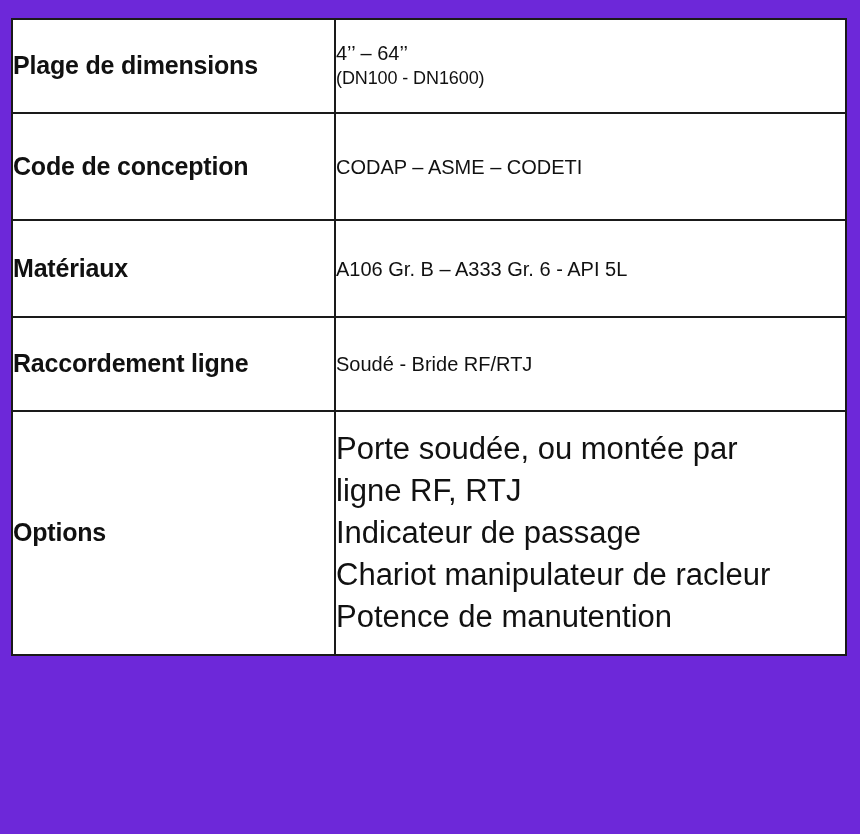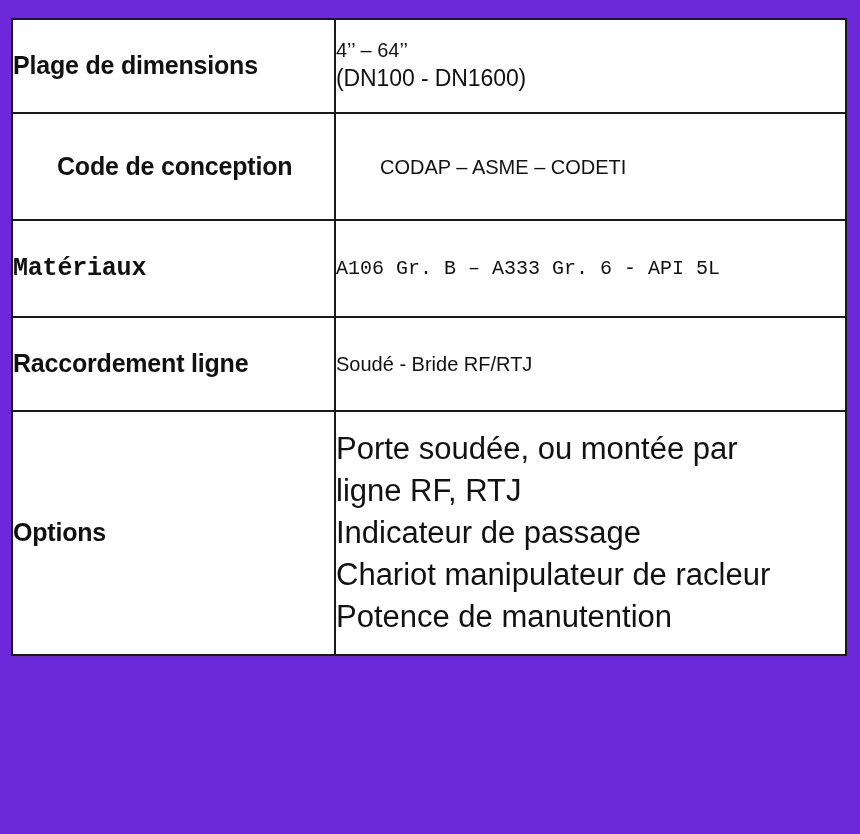--- a/index.html
+++ b/index.html
@@ -61,42 +61,42 @@
 
   .value-main {
     display: block;
     font-size: 20px;
     line-height: 1.2;
     white-space: nowrap;
   }
 
   .value-sub {
     display: block;
-    font-size: 23px;
+    font-size: 18px;
     line-height: 1.35;
     margin-top: 1px;
     letter-spacing: -0.1px;
     color: #111111;
   }
 
   .value-list {
     display: block;
   }
   .value-list .value-line {
     display: block;
     font-size: 31px;
     line-height: 42px;
     white-space: nowrap;
   }
 
   
   tr.r-dimensions td { height: 92px; }
   tr.r-pressure  td { height: 92px; }
-  tr.r-code      td { height: 105px; padding-left: 44px; }
-  tr.r-materials td { height: 95px; font-family: Liberation Mono, monospace; }
+  tr.r-code      td { height: 105px; }
+  tr.r-materials td { height: 95px; }
   tr.r-treatment td { height: 92px; }
   tr.r-connection td { height: 92px; }
   tr.r-options   td { height: 222px; }
 
   tr.r-options .cell-label { vertical-align: middle; }
   tr.r-options .cell-value { padding-top: 10px; padding-bottom: 10px; }
 </style>
 </head>
 <body>
 

